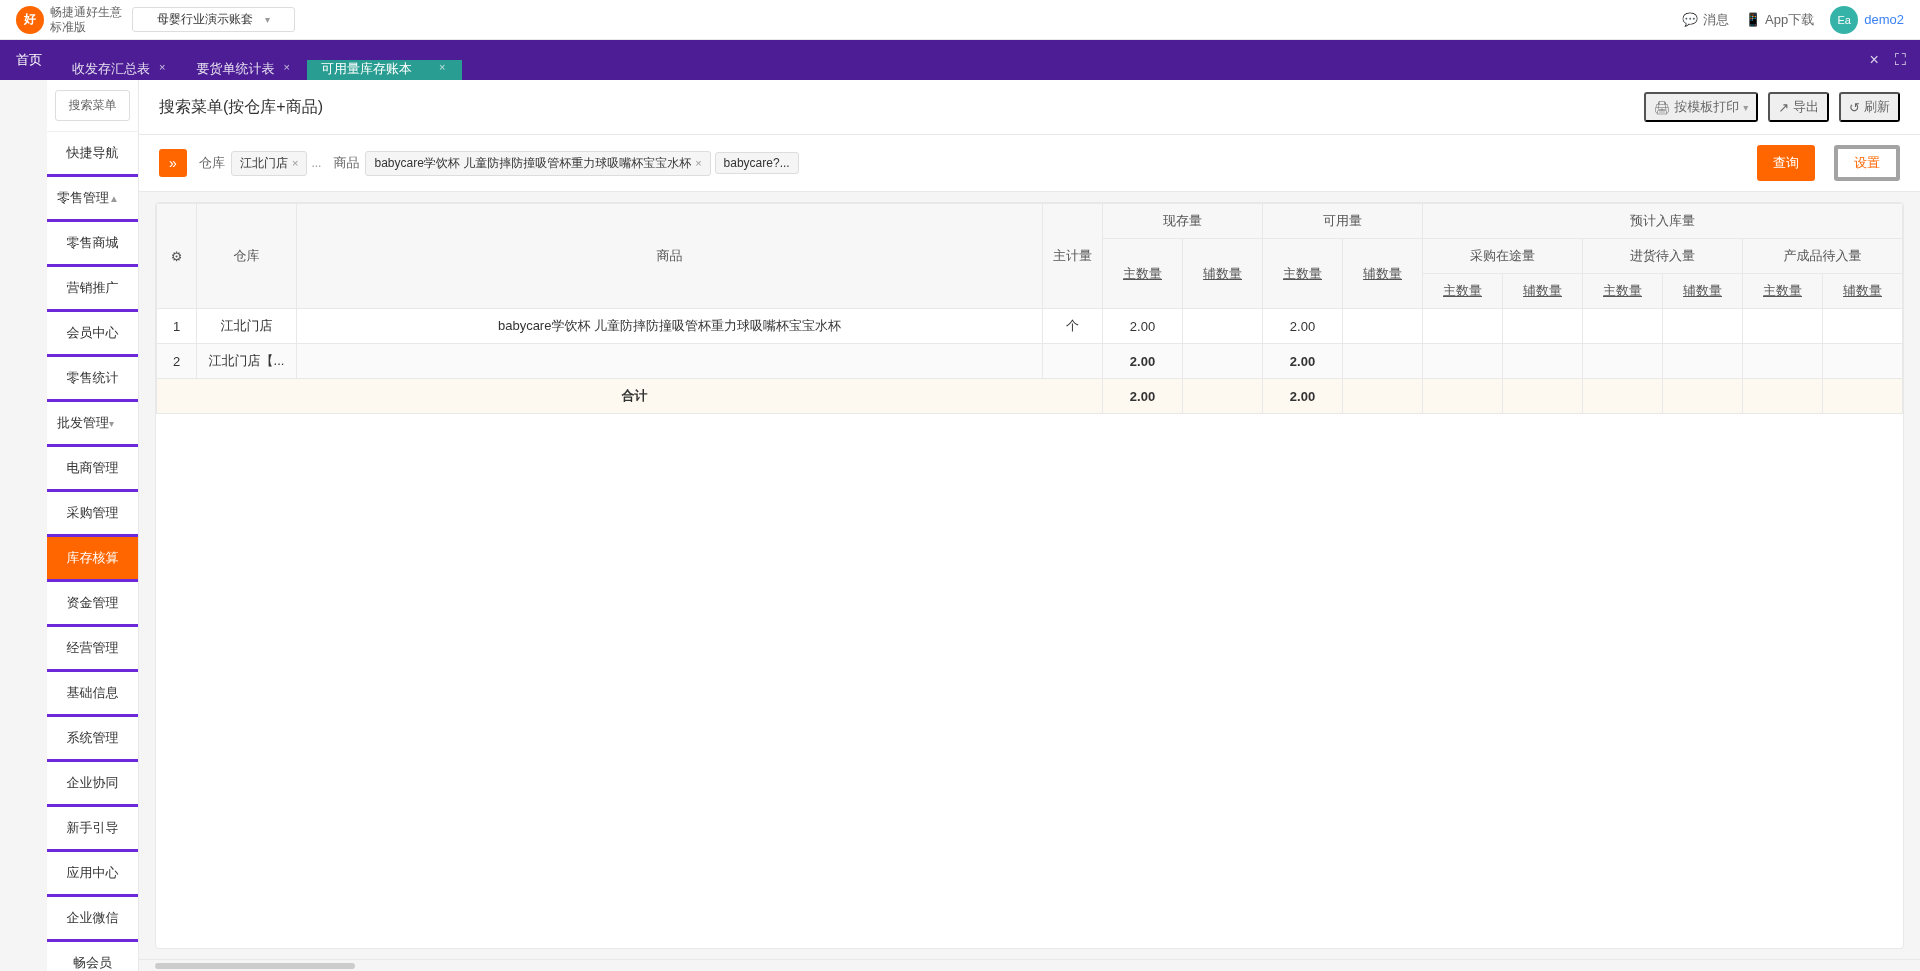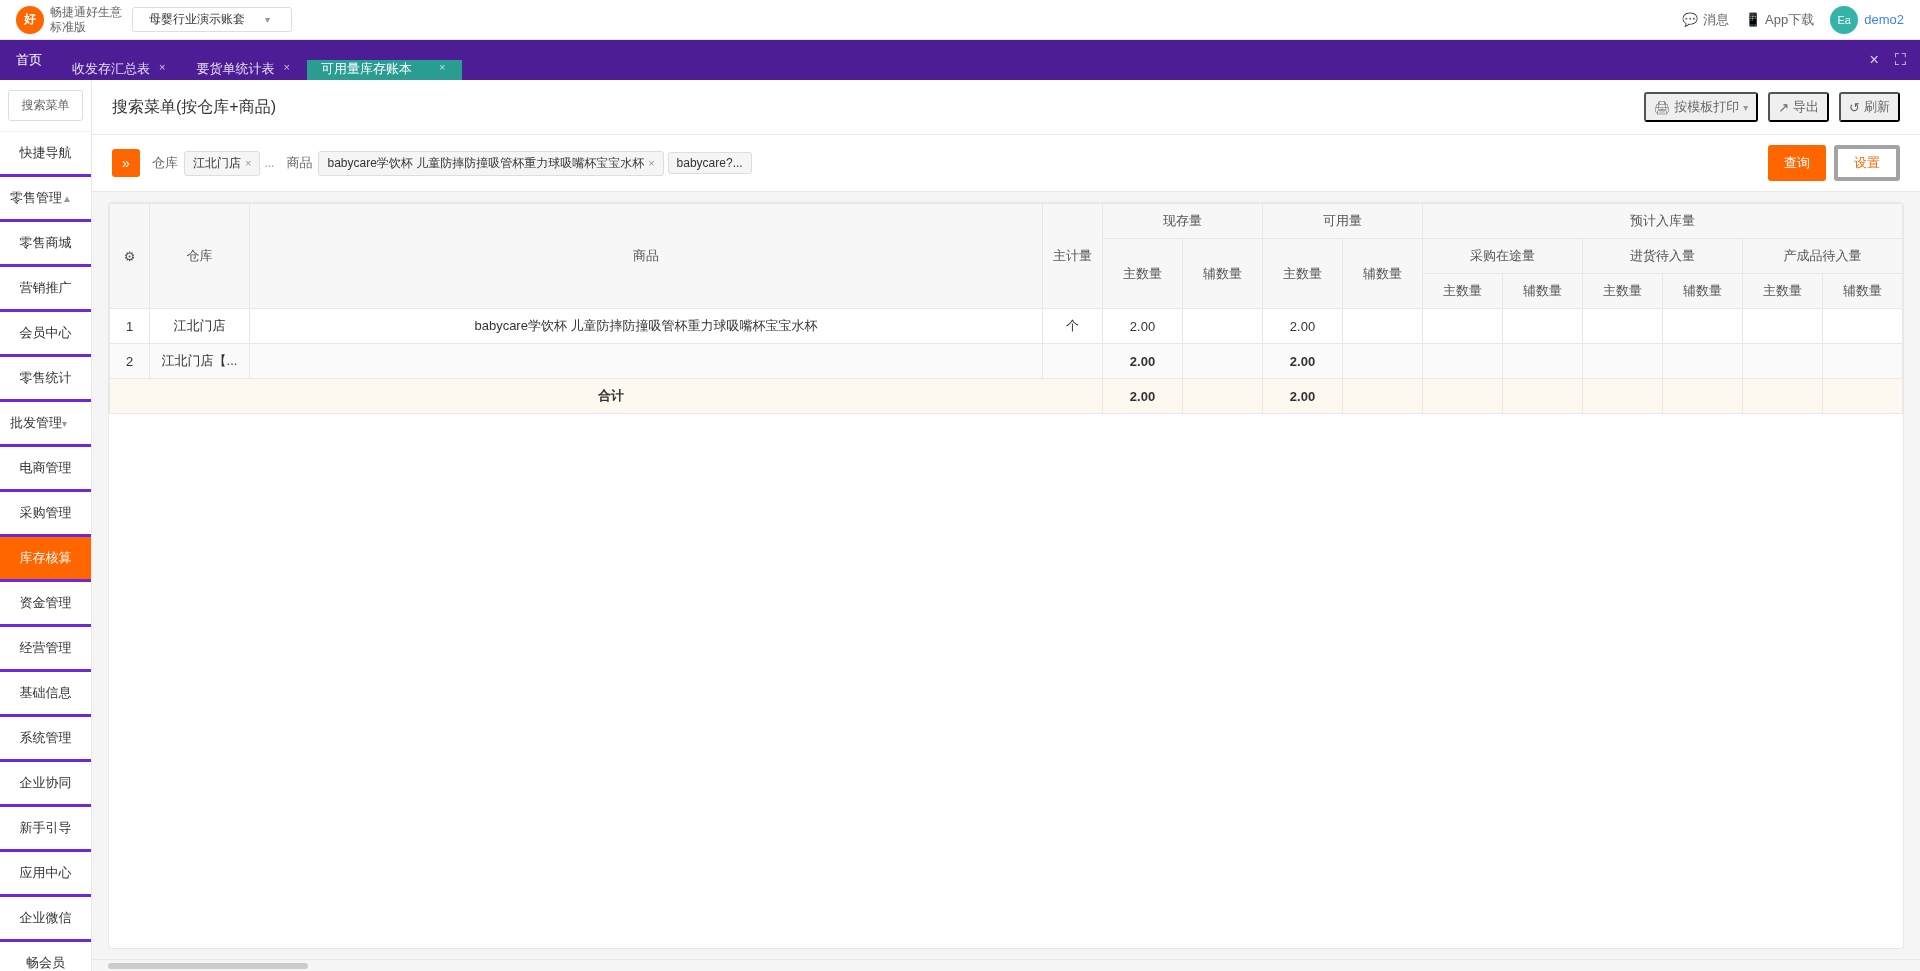--- a/index.html
+++ b/index.html
@@ -4,38 +4,38 @@
   <style>
     * { box-sizing: border-box; margin: 0; padding: 0; }
     body { font-family: 'Microsoft YaHei', Arial, sans-serif; font-size: 13px; background: #f5f5f5; color: #333; height: 971px; overflow: hidden; display: flex; flex-direction: column; }
 
     
     .top-bar { height: 40px; background: #fff; display: flex; align-items: center; justify-content: space-between; padding: 0 16px; border-bottom: 1px solid #e8e8e8; flex-shrink: 0; }
     .top-bar-left { display: flex; align-items: center; gap: 10px; }
     .logo-area { display: flex; align-items: center; gap: 6px; }
     .logo-icon { width: 28px; height: 28px; background: #ff6600; border-radius: 50%; display: flex; align-items: center; justify-content: center; color: white; font-size: 12px; font-weight: bold; }
     .logo-text { font-size: 12px; color: #666; line-height: 1.2; }
-    .company-selector { display: flex; align-items: center; gap: 20px; border: 1px solid #ddd; border-radius: 3px; padding: 3px 16px; cursor: pointer; font-size: 12px; color: #333; min-width: 160px; }
+    .company-selector { display: flex; align-items: center; gap: 12px; border: 1px solid #ddd; border-radius: 3px; padding: 3px 24px; cursor: pointer; font-size: 12px; color: #333; min-width: 160px; }
     .top-bar-right { display: flex; align-items: center; gap: 16px; font-size: 13px; color: #666; }
     .top-bar-right .msg { display: flex; align-items: center; gap: 4px; cursor: pointer; }
     .top-bar-right .app-download { display: flex; align-items: center; gap: 4px; cursor: pointer; }
     .user-avatar { width: 28px; height: 28px; border-radius: 50%; background: #36b3a8; display: flex; align-items: center; justify-content: center; color: white; font-size: 11px; }
     .username { font-size: 13px; color: #3b82f6; cursor: pointer; }
 
     
     .nav-tabs { height: 40px; background: #4c1d95; display: flex; align-items: stretch; flex-shrink: 0; position: relative; }
     .nav-tab { display: flex; align-items: flex-start; padding: 0 14px; color: rgba(255,255,255,0.85); font-size: 13px; cursor: pointer; position: relative; gap: 6px; white-space: nowrap; margin-top: 20px; }
     .nav-tab.active { background: #2a9d92; color: #fff; font-weight: 500; gap: 24px; }
     .nav-tab .close-btn { font-size: 11px; color: rgba(255,255,255,0.7); cursor: pointer; padding: 1px 3px; border-radius: 2px; }
     .nav-tab-home { padding: 0 16px; color: #fff; font-size: 13px; cursor: pointer; display: flex; align-items: center; }
     .nav-right-actions { margin-left: auto; display: flex; align-items: center; padding-right: 8px; gap: 4px; }
     .nav-action-btn { color: rgba(255,255,255,0.8); cursor: pointer; padding: 4px 6px; font-size: 16px; }
 
     
-    .main-layout { display: flex; flex: 1; overflow: hidden; }
+    .main-layout { display: flex; flex: 1; overflow: hidden; padding-left: 47px; }
 
     
     .sidebar { width: 92px; background: #fff; border-right: 1px solid #e8e8e8; display: flex; flex-direction: column; flex-shrink: 0; overflow-y: auto; }
     .sidebar-search { padding: 10px 8px; border-bottom: 1px solid #f0f0f0; }
     .sidebar-search-btn { width: 100%; padding: 6px; background: #fff; border: 1px solid #ddd; border-radius: 3px; cursor: pointer; font-size: 12px; color: #666; text-align: center; }
     .sidebar-nav-item { padding: 12px 8px; font-size: 13px; color: #333; text-align: center; cursor: pointer; border-bottom: 3px solid #6d28d9; }
     .sidebar-nav-item.active { color: #fff; background: #ff6600; }
     .sidebar-nav-item.has-arrow { display: flex; align-items: center; justify-content: flex-start; padding: 12px 10px; }
 
     
@@ -49,38 +49,38 @@
 
     
     .filter-area { background: #fff; padding: 10px 20px; border-bottom: 1px solid #e8e8e8; display: flex; align-items: center; gap: 12px; flex-shrink: 0; flex-wrap: wrap; }
     .filter-toggle { width: 28px; height: 28px; background: #ff6600; border-radius: 3px; display: flex; align-items: center; justify-content: center; cursor: pointer; color: white; font-size: 14px; }
     .filter-group { display: flex; align-items: center; gap: 6px; }
     .filter-label { font-size: 13px; color: #666; white-space: nowrap; }
     .filter-tags { display: flex; align-items: center; gap: 4px; flex-wrap: wrap; }
     .filter-tag { background: #f5f5f5; border: 1px solid #ddd; border-radius: 3px; padding: 3px 8px; font-size: 12px; color: #333; display: flex; align-items: center; gap: 4px; }
     .filter-tag .tag-close { cursor: pointer; color: #999; font-size: 11px; }
     .filter-more { color: #999; font-size: 12px; cursor: pointer; }
-    .filter-actions { margin-left: auto; display: flex; gap: 8px; }
+    .filter-actions { margin-left: auto; display: flex; gap: 19px; }
     .btn-query { background: #ff6600; color: white; border: none; border-radius: 3px; padding: 5px 16px; cursor: pointer; font-size: 13px; }
     .btn-settings { background: #fff; color: #ff6600; border: 4px solid #a3a3a3; border-radius: 3px; padding: 5px 16px; cursor: pointer; font-size: 13px; }
 
     
     .table-container { flex: 1; overflow: auto; padding: 0; background: #fff; margin: 10px 16px; border-radius: 4px; border: 1px solid #e8e8e8; }
 
     
     .data-table { width: 100%; border-collapse: collapse; font-size: 13px; }
     .data-table th, .data-table td { border: 1px solid #e8e8e8; padding: 8px 10px; text-align: center; white-space: nowrap; }
     .data-table th { background: #f7f7f7; color: #555; font-weight: 500; }
     .data-table td { color: #333; }
 
     .th-settings { width: 40px; }
     .th-warehouse { width: 100px; }
     .th-product { min-width: 280px; text-align: left; }
     .th-unit { width: 60px; }
-    .th-num { width: 80px; }
+    .th-num { width: 80px; text-decoration: underline; }
 
     .td-left { text-align: left; }
     .td-right { text-align: right; }
 
     
     ::-webkit-scrollbar { width: 6px; height: 6px; }
     ::-webkit-scrollbar-track { background: #f1f1f1; }
     ::-webkit-scrollbar-thumb { background: #ccc; border-radius: 3px; }
 
     .chevron { font-size: 10px; color: #999; }

